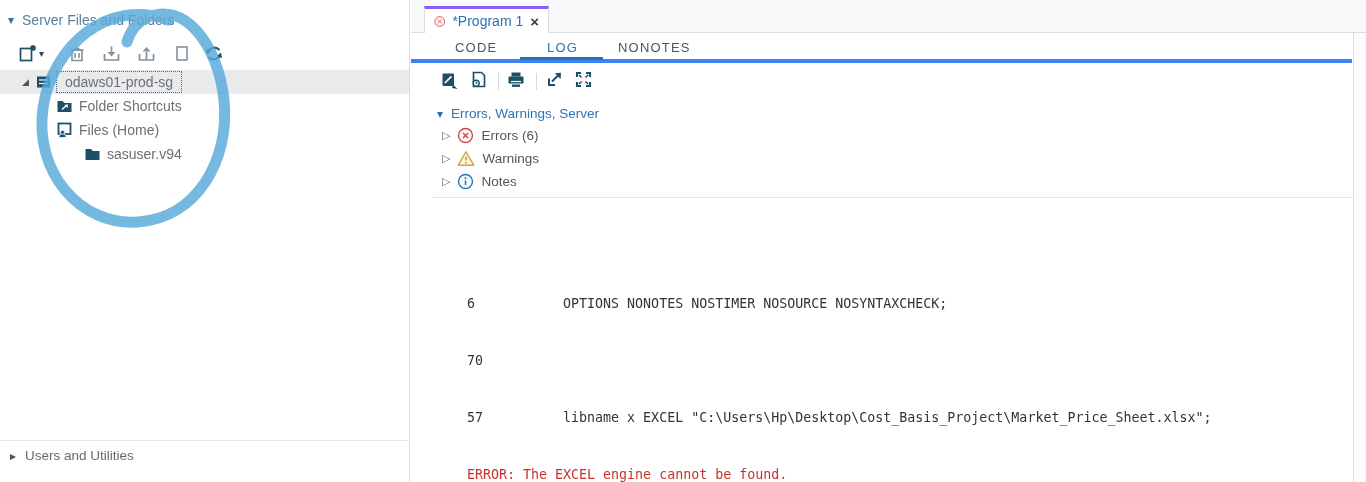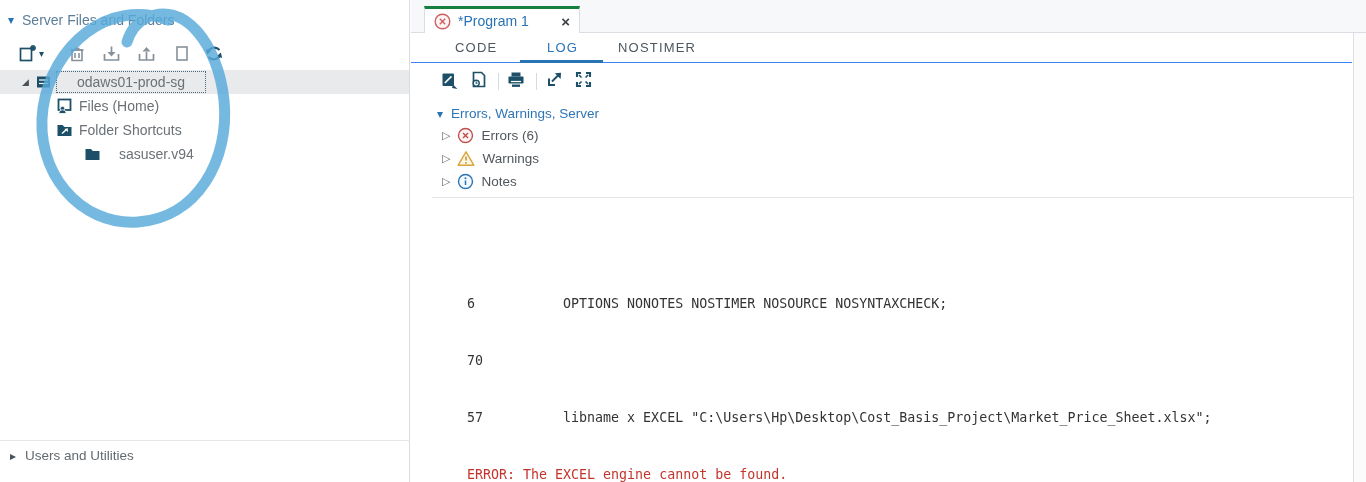--- a/index.html
+++ b/index.html
@@ -15,37 +15,37 @@
   .lp-header { position:absolute; top:12px; left:8px; display:flex; align-items:center; gap:8px;
     font-size:14px; color:#5b7e99; }
   .caret-down { font-size:12px; color:#2873b4; line-height:1; }
   .lp-toolbar { position:absolute; top:42px; left:18px; display:flex; align-items:center; height:22px; }
   .tbtn { display:inline-flex; align-items:center; cursor:pointer; }
   .dd-caret { font-size:10px; color:#1d5068; margin-left:2px; }
   .tree { position:absolute; top:70px; left:0; right:0; }
   .tree-row { display:flex; align-items:center; height:24px; font-size:14px; color:#6b7176; }
   .tree-row.selected { background:#e9eaeb; }
   .expander { font-size:9px; color:#4a5258; margin-left:22px; line-height:1; }
-  .sel-box { border:1px dotted #49687f; padding:0 20px; line-height:20px; margin-left:4px; }
+  .sel-box { border:1px dotted #49687f; padding:0 8px; line-height:20px; margin-left:4px; }
   .ticon { flex:0 0 auto; }
   .lp-divider { position:absolute; top:440px; left:0; width:410px; border-top:1px solid #e4e6e9; }
   .lp-footer { position:absolute; top:448px; left:10px; display:flex; align-items:center; gap:9px;
     font-size:13.5px; color:#63696e; }
   .caret-right-filled { font-size:12px; color:#4a5156; line-height:1; }
 
   
   .right-panel { position:absolute; left:411px; top:0; right:0; height:482px; background:#fff; }
   .tabbar { position:absolute; top:0; left:0; right:0; height:33px; background:#f7f8fa;
     border-bottom:1px solid #dadde2; }
-  .doc-tab { position:absolute; left:13px; bottom:-1px; height:27px; width:156px; background:#fff;
-    border:1px solid #dadde2; border-bottom:none; border-top:3px solid #15803d;
+  .doc-tab { position:absolute; left:13px; bottom:-1px; height:27px; width:125px; background:#fff;
+    border:1px solid #dadde2; border-bottom:none; border-top:3px solid #8b5cf6;
     display:flex; align-items:center; padding:0 9px; gap:7px; z-index:2; cursor:pointer; }
   .tab-title { font-size:14px; color:#2873b4; white-space:nowrap; }
   .tab-close { font-size:15px; font-weight:bold; color:#3c4247; margin-left:auto; cursor:pointer; line-height:1; }
-  .subtabs { position:absolute; top:33px; left:0; right:14px; height:30px; border-bottom:1px solid #3b82f6; }
+  .subtabs { position:absolute; top:33px; left:0; right:14px; height:30px; border-bottom:4px solid #3b82f6; }
   .subtab { position:absolute; top:0; height:30px; line-height:30px; font-size:13px; letter-spacing:1.2px;
     color:#4c565e; cursor:pointer; }
   .subtab.active { color:#2873b4; }
   .subtab-underline { position:absolute; left:109px; bottom:-1px; width:83px; height:3px; background:#2873b4; }
   .log-toolbar { position:absolute; top:70px; left:0; height:26px; }
   .lt-item { position:absolute; top:0; cursor:pointer; }
   .lt-sep { position:absolute; top:3px; width:1px; height:17px; background:#d6d9dd; }
   .ewn { position:absolute; top:103px; left:0; right:0; }
   .ewn-header { display:flex; align-items:center; gap:8px; padding-left:26px; height:21px;
     font-size:13.5px; color:#2e75b5; cursor:pointer; }
@@ -139,39 +139,39 @@
         <span class="expander">◢</span>
         <svg class="ticon" style="margin-left:6px" width="17" height="16" viewBox="0 0 17 16">
           <rect x="2" y="2.5" width="13" height="11" fill="#1d5068"></rect>
           <line x1="4" y1="6" x2="13" y2="6" stroke="#ffffff" stroke-width="1.2"></line>
           <line x1="4" y1="9.5" x2="13" y2="9.5" stroke="#ffffff" stroke-width="1.2"></line>
         </svg>
         <span class="sel-box">odaws01-prod-sg</span>
       </div>
       <div class="tree-row">
         <svg class="ticon" style="margin-left:56px" width="17" height="16" viewBox="0 0 17 16">
+          <path d="M1.5 3 h5 l2 2 h7 v9 h-14 z" fill="#1d5068"></path>
+          <line x1="6" y1="11.5" x2="10.5" y2="7.5" stroke="#ffffff" stroke-width="1.5"></line>
+          <polygon points="11.8,6.2 12,10 8.4,7" fill="#ffffff"></polygon>
+        </svg>
+        <span style="margin-left:6px">Folder Shortcuts</span>
+      </div>
+      <div class="tree-row">
+        <svg class="ticon" style="margin-left:56px" width="17" height="16" viewBox="0 0 17 16">
           <rect x="2.5" y="1.5" width="12" height="10.5" fill="none" stroke="#1d5068" stroke-width="1.8"></rect>
           <circle cx="6.5" cy="10.5" r="2.2" fill="#1d5068" stroke="#ffffff" stroke-width="0.8"></circle>
           <path d="M2.8 15.5 a3.7 3.7 0 0 1 7.4 0 z" fill="#1d5068" stroke="#ffffff" stroke-width="0.8"></path>
         </svg>
         <span style="margin-left:6px">Files (Home)</span>
       </div>
       <div class="tree-row">
-        <svg class="ticon" style="margin-left:56px" width="17" height="16" viewBox="0 0 17 16">
-          <path d="M1.5 3 h5 l2 2 h7 v9 h-14 z" fill="#1d5068"></path>
-          <line x1="6" y1="11.5" x2="10.5" y2="7.5" stroke="#ffffff" stroke-width="1.5"></line>
-          <polygon points="11.8,6.2 12,10 8.4,7" fill="#ffffff"></polygon>
-        </svg>
-        <span style="margin-left:6px">Folder Shortcuts</span>
-      </div>
-      <div class="tree-row">
         <svg class="ticon" style="margin-left:84px" width="17" height="16" viewBox="0 0 17 16">
           <path d="M1.5 3 h5.5 l1.8 2 h6.7 v9 h-14 z" fill="#1d5068"></path>
         </svg>
-        <span style="margin-left:18px">sasuser.v94</span>
+        <span style="margin-left:6px">sasuser.v94</span>
       </div>
     </div>
 
     <div class="lp-divider"></div>
     <div class="lp-footer">
       <span class="caret-right-filled">▸</span>
       <span>Users and Utilities</span>
     </div>
   </div>
 
@@ -185,21 +185,21 @@
           <line x1="11.2" y1="5.8" x2="5.8" y2="11.2" stroke="#cf5d62" stroke-width="1.4"></line>
         </svg>
         <span class="tab-title">*Program 1</span>
         <span class="tab-close">×</span>
       </div>
     </div>
 
     <div class="subtabs">
       <span class="subtab" style="left:44px">CODE</span>
       <span class="subtab active" style="left:136px">LOG</span>
-      <span class="subtab" style="left:207px">NOSTIMER</span>
+      <span class="subtab" style="left:207px">NONOTES</span>
       <span class="subtab-underline"></span>
     </div>
 
     <div class="log-toolbar">
       <span class="lt-item" style="left:29px">
         <svg width="19" height="20" viewBox="0 0 19 20">
           <rect x="2.5" y="3.5" width="11.5" height="12.5" rx="1" fill="#1d5068"></rect>
           <line x1="4.8" y1="13" x2="11.5" y2="6.3" stroke="#ffffff" stroke-width="1.7"></line>
           <polygon points="13,14.5 17.5,19 12,18" fill="#1d5068"></polygon>
         </svg>

